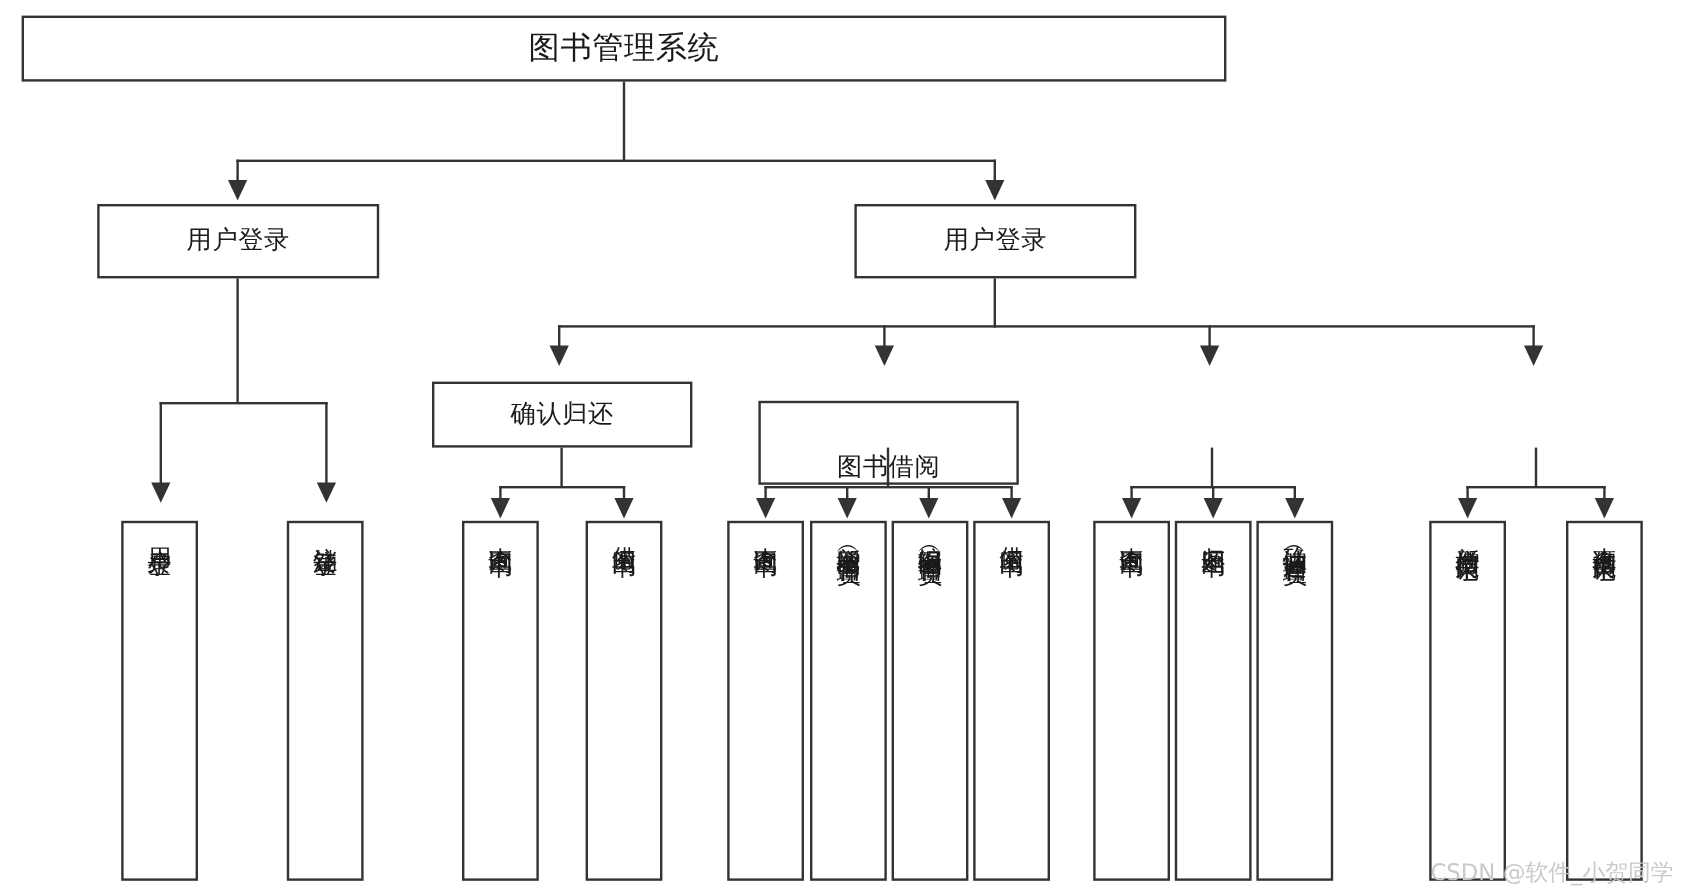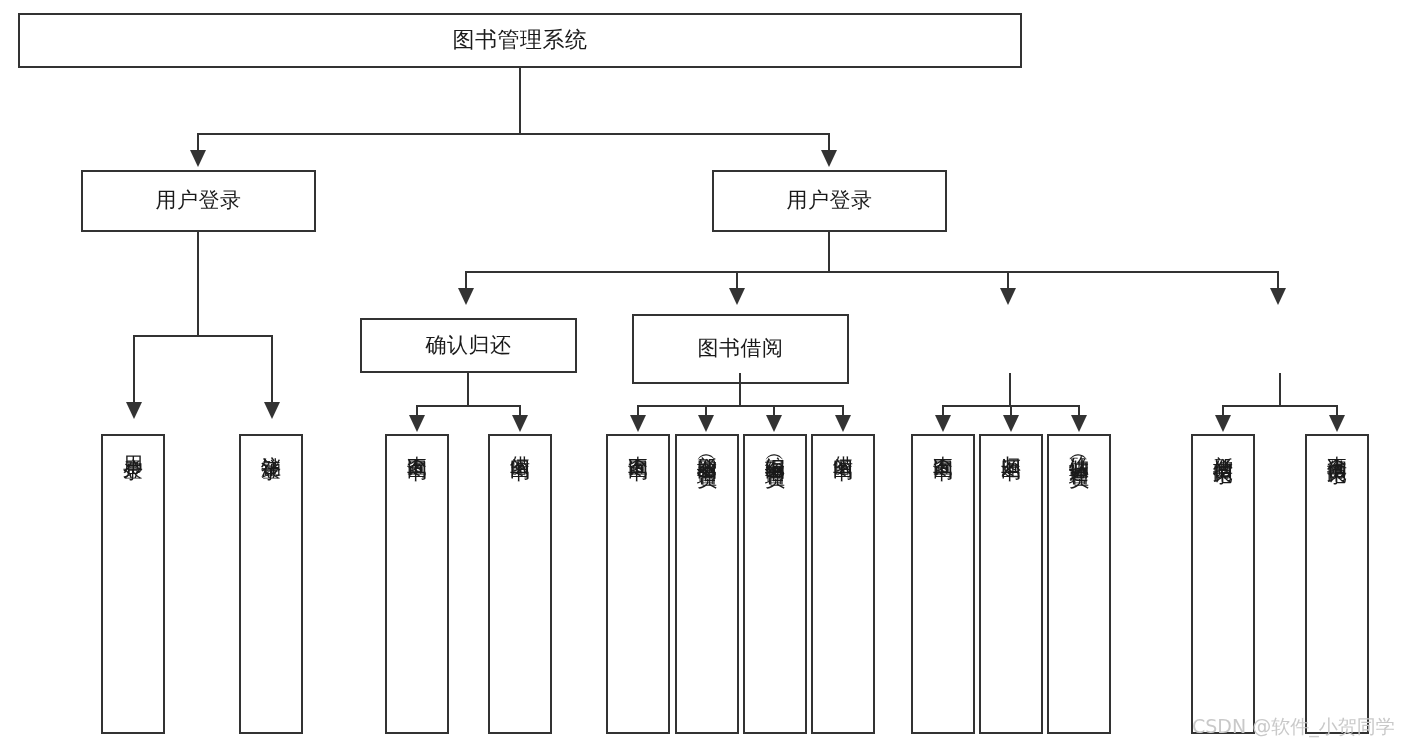--- a/index.html
+++ b/index.html
@@ -31,21 +31,21 @@
     color: #1a1a1a;
     text-align: center;
     line-height: 1.12;
     letter-spacing: 0.5px;
   }
   
   .node.horiz .label {
     font-size: 21px;
   }
   .node.root .label {
-    font-size: 22px;
+    font-size: 26px;
   }
   
   .node.leaf {
     align-items: flex-start;
     justify-content: center;
     padding-top: 4px;
   }
   .node.leaf .label {
     writing-mode: vertical-rl;
     text-orientation: upright;
@@ -126,21 +126,21 @@
   <div class="conn vline" style="left:736px; top:271px; width:2px; height:18px;"></div>
   <div class="arrow" style="left:729px; top:288px;"></div>
   <div class="conn vline" style="left:1007px; top:271px; width:2px; height:18px;"></div>
   <div class="arrow" style="left:1000px; top:288px;"></div>
   <div class="conn vline" style="left:1277px; top:271px; width:2px; height:18px;"></div>
   <div class="arrow" style="left:1270px; top:288px;"></div>
 
   <div class="node horiz" style="left:360px; top:318px; width:217px; height:55px;">
     <span class="label">确认归还</span>
   </div>
-  <div class="node horiz" style="left:632px; top:314px; width:217px; height:70px;">
+  <div class="node horiz" style="left:632px; top:334px; width:217px; height:70px;align-items:flex-end;">
     <span class="label">图书借阅</span>
   </div>
 
   <div class="conn vline" style="left:467px; top:373px; width:2px; height:33px;"></div>
   <div class="conn hline" style="left:416px; top:405px; width:105px; height:2px;"></div>
   <div class="conn vline" style="left:416px; top:405px; width:2px; height:12px;"></div>
   <div class="arrow" style="left:409px; top:415px;"></div>
   <div class="conn vline" style="left:519px; top:405px; width:2px; height:12px;"></div>
   <div class="arrow" style="left:512px; top:415px;"></div>
 

